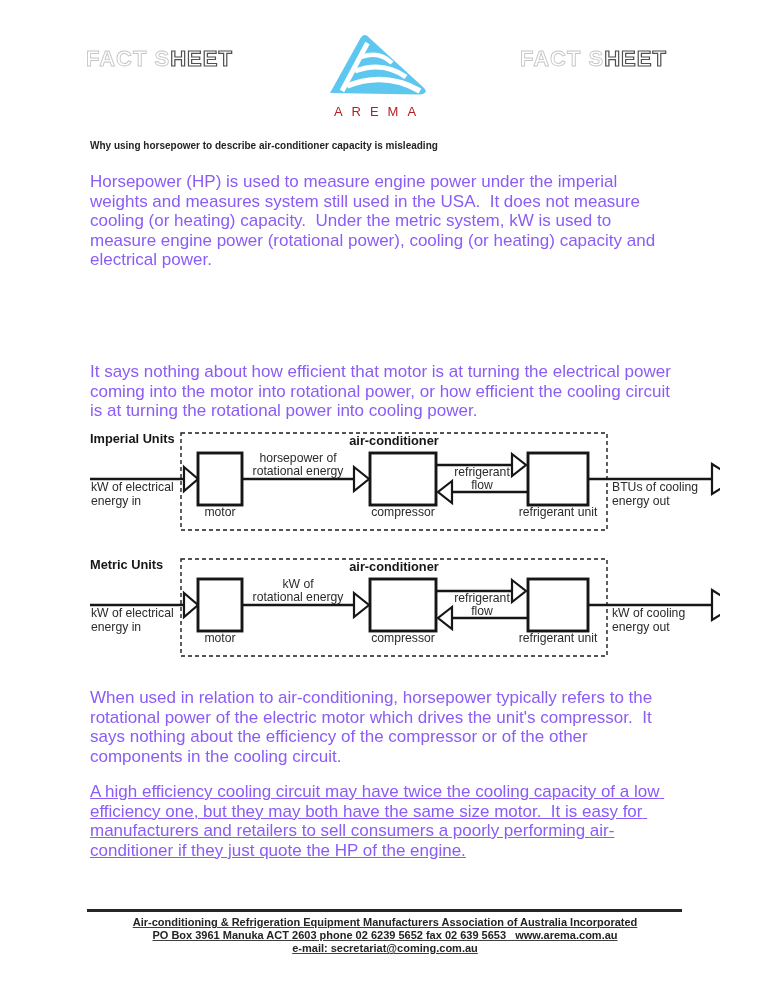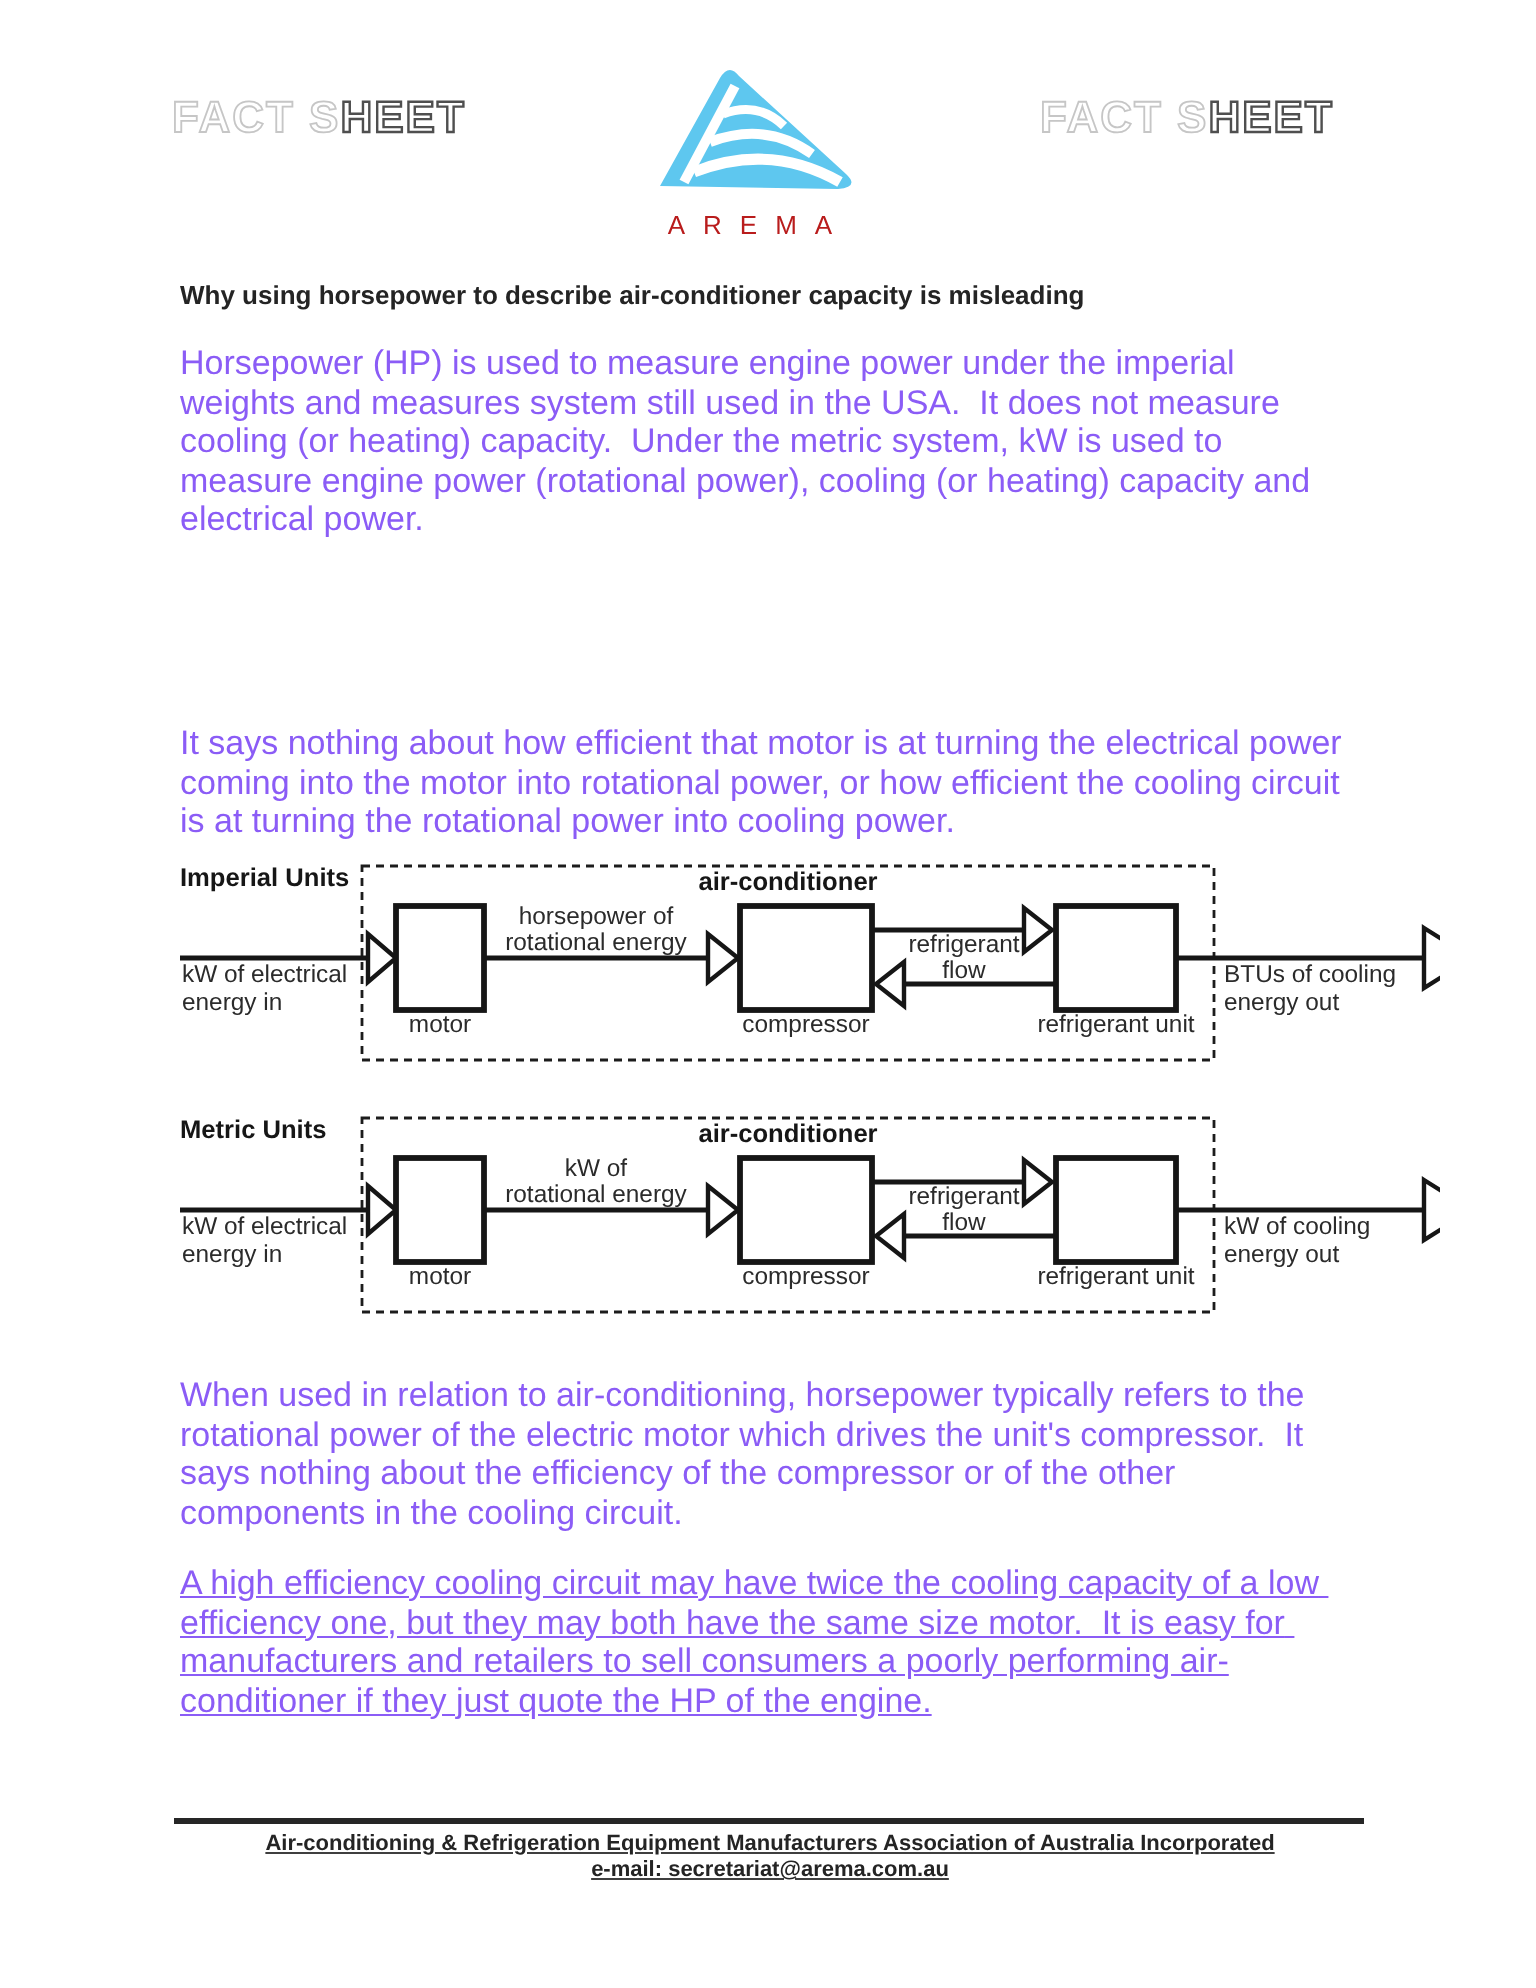--- a/index.html
+++ b/index.html
@@ -21,21 +21,21 @@
   .logo { position:absolute; left:319px; top:30px; width:112px; text-align:center; }
   .logo-wordmark {
     margin-top:2px;
     font-size:13px; font-weight:normal;
     letter-spacing:9px; text-indent:9px;
     color:#b91c1c;
   }
   
   .doc-title {
     position:absolute; left:90px; width:620px; top:140px;
-    font-size:13px; font-weight:bold; color:#242424;
+    font-size:10px; font-weight:bold; color:#242424;
     white-space:pre-wrap;
   }
   .para {
     position:absolute; left:90px; width:585px;
     font-size:17px; line-height:19.5px; color:#8b5cf6;
     white-space:pre-wrap;
   }
   .p1 { top:172px; }
   .p2 { top:286px; }
   .p3 { top:362px; }
@@ -159,16 +159,17 @@
     <text x="612" y="77">energy out</text>
     <path class="arrow" d="M712 36 L736 51 L712 66 Z"></path>
   </svg>
 
   <div class="para p4">When used in relation to air-conditioning, horsepower typically refers to the rotational power of the electric motor which drives the unit's compressor.  It says nothing about the efficiency of the compressor or of the other components in the cooling circuit.</div>
   <div class="para p5">A high efficiency cooling circuit may have twice the cooling capacity of a low efficiency one, but they may both have the same size motor.  It is easy for manufacturers and retailers to sell consumers a poorly performing air-conditioner if they just quote the HP of the engine.</div>
 
   <div class="footer-rule"></div>
   <div class="footer">
     <div>Air-conditioning &amp; Refrigeration Equipment Manufacturers Association of Australia Incorporated</div>
-    <div>e-mail: secretariat@arema.com.au</div>
+    <div>PO Box 3961 Manuka ACT 2603 phone 02 6239 5652 fax 02 639 5653   www.arema.com.au</div>
+    <div>e-mail: secretariat@coming.com.au</div>
   </div>
 
 </div>
 
 </body></html>

